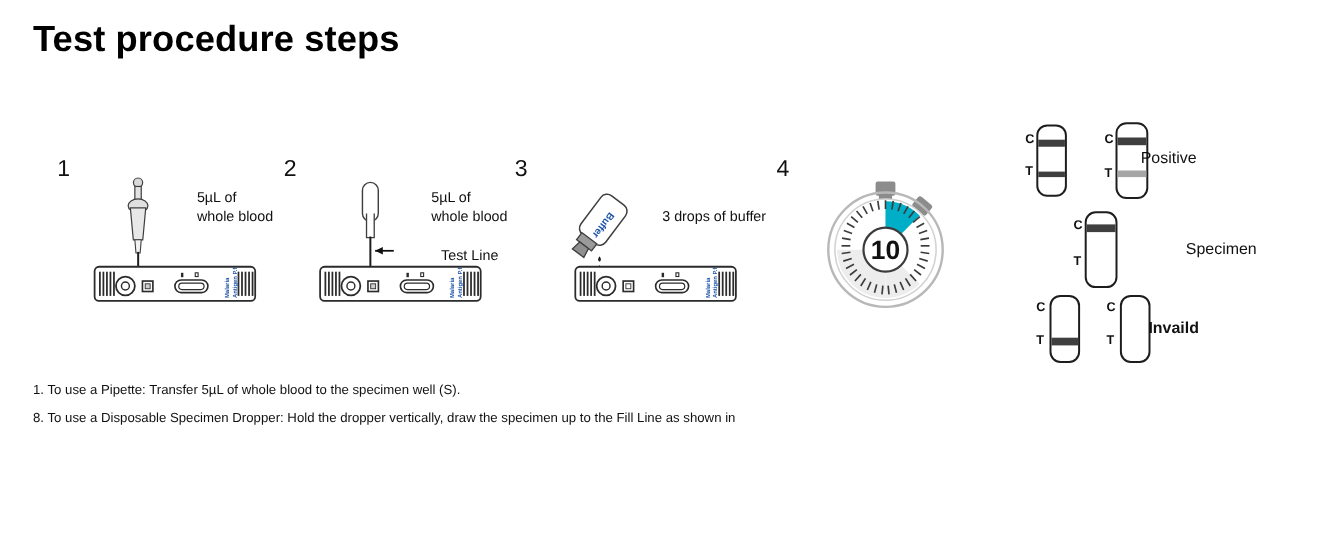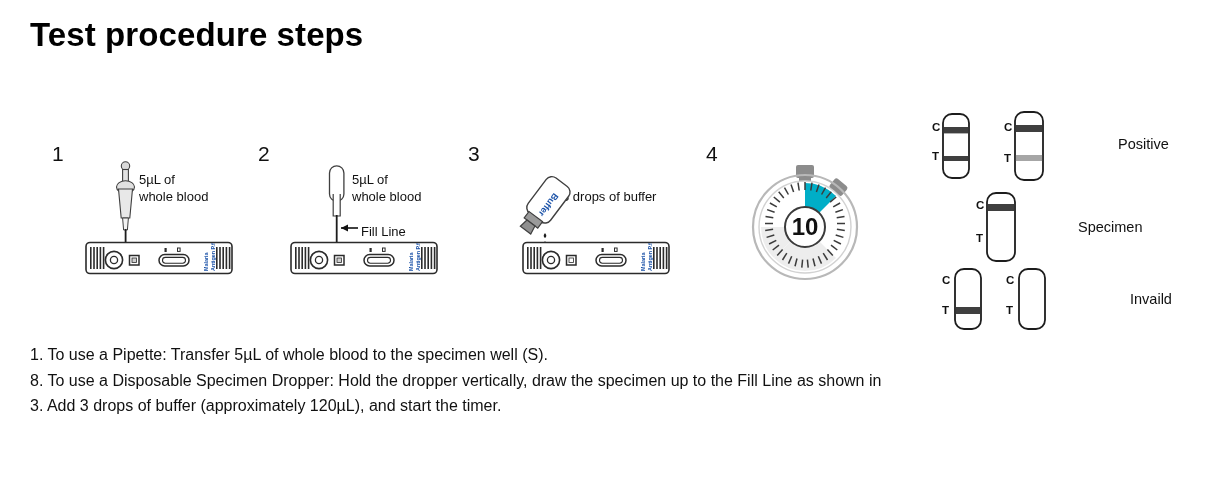--- a/index.html
+++ b/index.html
@@ -33,41 +33,42 @@
     color: #111;
     font-family: "Liberation Sans", sans-serif;
   }
 
   
   .callout {
     font-size: 13px;
     color: #111;
     line-height: 17px;
     white-space: pre-line;
+    margin-left: 40px;
   }
 
   
   .result-label {
     font-size: 14.5px;
     color: #111;
   }
   .ct-letter {
     font-size: 11.5px;
     font-weight: bold;
     color: #111;
   }
 
   
   #instructions {
     left: 30px;
     top: 342px;
     width: 1160px;
   }
   .instr-line {
-    font-size: 16px;
+    font-size: 12px;
     color: #111;
     line-height: 25.5px;
     white-space: nowrap;
   }
   .instr-indent { padding-left: 16px; }
 
   svg { display: block; overflow: visible; }
 </style>
 </head>
 <body>
@@ -121,21 +122,21 @@
       <text x="0" y="7.2" font-size="5.4" font-weight="bold">Antigen P.f</text>
     </g>
   </svg>
 </div>
 
 <div class="abs step-num" style="left:258px; top:142px;">2</div>
 
 <div class="abs callout" style="left:352px; top:171px;">5µL of
 whole blood</div>
 
-<div class="abs callout" style="left:361px; top:223px;">Fill Line</div>
+<div class="abs callout" style="left:361px; top:223px;">Test Line</div>
 
 <div class="abs" style="left:300px; top:160px;">
   <svg width="160" height="125" viewBox="0 0 160 125">
     <g>
       <path d="M29.5 13 a7.2 7.2 0 0 1 14.4 0 l0 21 a7.2 7.2 0 0 1 -14.4 0 Z" fill="#ffffff" stroke="#3f3f3f" stroke-width="1.3"></path>
       <path d="M33.2 34 L33.2 56 L40.2 56 L40.2 34" fill="#ffffff" stroke="#3f3f3f" stroke-width="1.2"></path>
       <rect x="35.8" y="55" width="1.8" height="30" fill="#1d1d1d"></rect>
     </g>
     <g>
       <line x1="41" y1="68" x2="58" y2="68" stroke="#111" stroke-width="1.6"></line>
@@ -300,21 +301,21 @@
 <div class="abs" style="left:1010px; top:110px;">
   <svg width="38" height="72" viewBox="0 0 38 72">
     <rect x="5" y="2" width="28" height="68" rx="9" ry="9" fill="#fff" stroke="#1d1d1d" stroke-width="1.8"></rect>
     <rect x="5.9" y="15" width="26.2" height="7" fill="#3f3f3f"></rect>
     <rect x="5.9" y="45" width="26.2" height="6" fill="#a6a6a6"></rect>
   </svg>
 </div>
 <div class="abs ct-letter" style="left:1004px; top:121px;">C</div>
 <div class="abs ct-letter" style="left:1004px; top:152px;">T</div>
 
-<div class="abs result-label" style="left:1118px; top:136px;text-align:right;">Positive</div>
+<div class="abs result-label" style="left:1037px; top:136px;text-align:right;">Positive</div>
 
 <div class="abs" style="left:982px; top:191px;">
   <svg width="38" height="72" viewBox="0 0 38 72">
     <rect x="5" y="2" width="28" height="68" rx="9" ry="9" fill="#fff" stroke="#1d1d1d" stroke-width="1.8"></rect>
     <rect x="5.9" y="13" width="26.2" height="7" fill="#3f3f3f"></rect>
   </svg>
 </div>
 <div class="abs ct-letter" style="left:976px; top:199px;">C</div>
 <div class="abs ct-letter" style="left:976px; top:232px;">T</div>
 
@@ -330,19 +331,18 @@
 <div class="abs ct-letter" style="left:942px; top:304px;">T</div>
 
 <div class="abs" style="left:1014px; top:267px;">
   <svg width="36" height="64" viewBox="0 0 36 64">
     <rect x="5" y="2" width="26" height="60" rx="9" ry="9" fill="#fff" stroke="#1d1d1d" stroke-width="1.8"></rect>
   </svg>
 </div>
 <div class="abs ct-letter" style="left:1006px; top:274px;">C</div>
 <div class="abs ct-letter" style="left:1006px; top:304px;">T</div>
 
-<div class="abs result-label" style="left:1130px; top:291px;">Invaild</div>
+<div class="abs result-label" style="left:1044px; top:291px;font-weight:bold;">Invaild</div>
 
 <div class="abs" id="instructions">
   <div class="instr-line">1. To use a Pipette: Transfer 5µL of whole blood to the specimen well (S).</div>
   <div class="instr-line">8. To use a Disposable Specimen Dropper: Hold the dropper vertically, draw the specimen up to the Fill Line as shown in</div>
-  <div class="instr-line">3. Add 3 drops of buffer (approximately 120µL), and start the timer.</div>
 </div>
 
 </body></html>

